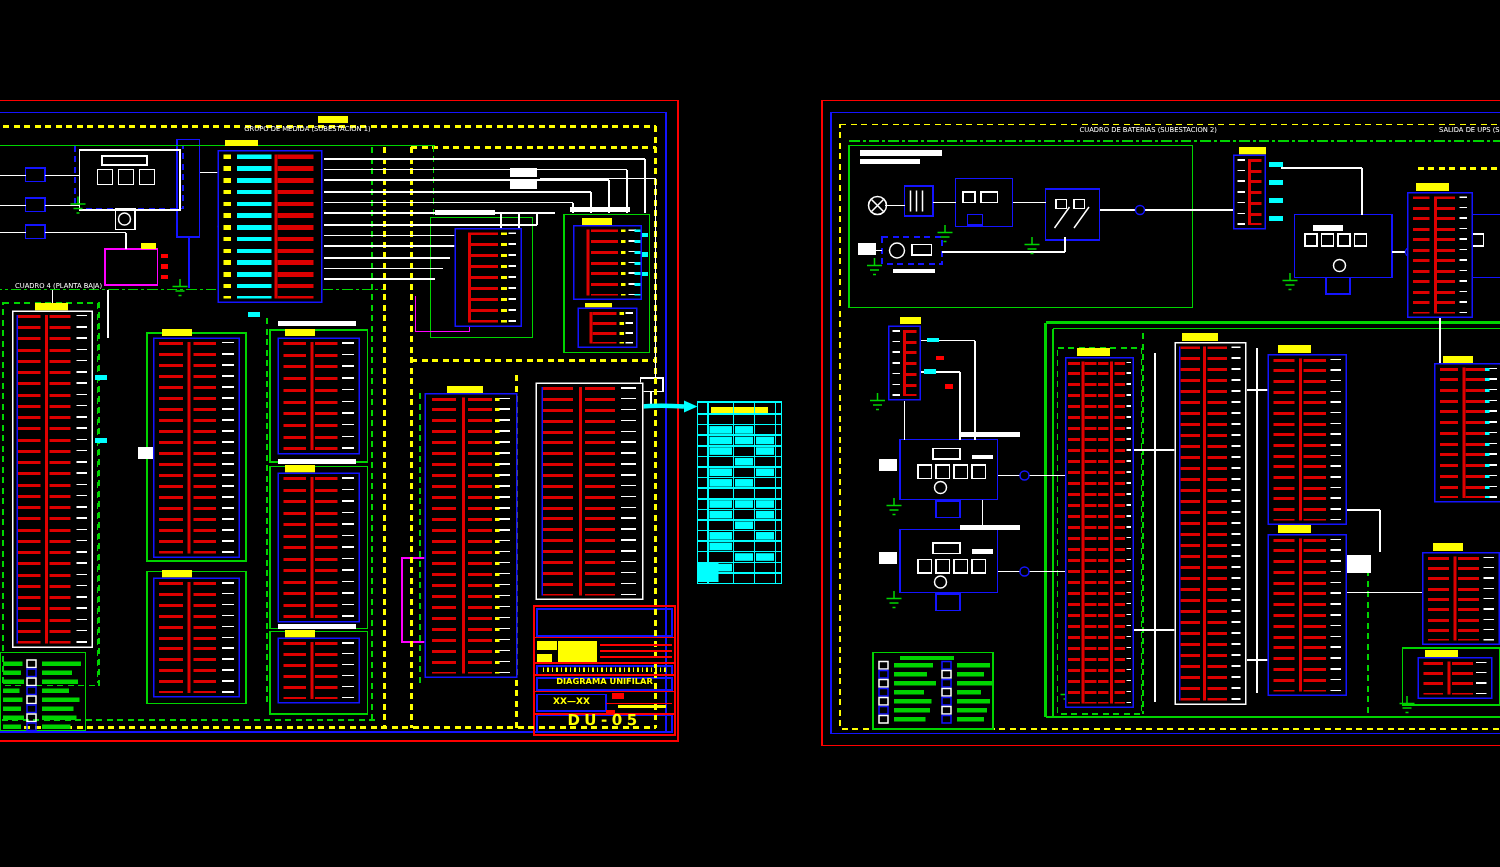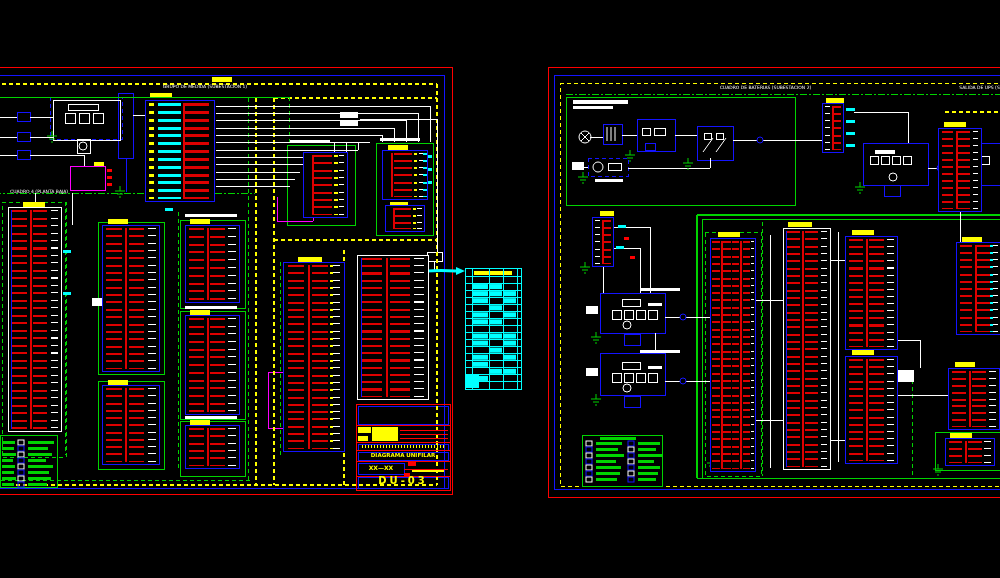--- a/index.html
+++ b/index.html
@@ -397,21 +397,21 @@
     </svg>
 
   <div class="txt hdr" style="left:120px;top:84px;width:170px">GRUPO DE MEDIDA (SUBESTACION 1)</div>
   <div class="txt" style="left:10px;top:189px">CUADRO 4 (PLANTA BAJA)</div>
   <div class="txt hdr" style="left:688px;top:85px;width:155px">CUADRO DE BATERIAS (SUBESTACION 2)</div>
   <div class="txt hdr" style="left:922px;top:85px;width:150px">SALIDA DE UPS (SUBESTACION 2)</div>
 
   <div class="tb-dots"></div>
   <div class="txt tb-title">DIAGRAMA UNIFILAR</div>
   <div class="txt tb-ref">XX—XX</div>
-  <div class="txt tb-code">DU-03</div>
+  <div class="txt tb-code">DU-05</div>
 <div class="strip" style="left: 145px; top: 100px; width: 70px; height: 102px; border: 1px solid rgb(20, 20, 255);">
       <div class="col" style="left: 4%; width: 8%; background: repeating-linear-gradient(rgb(255, 255, 0) 0px, rgb(255, 255, 0) 3px, transparent 3px, transparent 7.84615px);"></div>
       <div class="col" style="left: 18%; width: 34%; background: repeating-linear-gradient(rgb(0, 255, 255) 0px, rgb(0, 255, 255) 3px, transparent 3px, transparent 7.84615px);"></div>
       <div class="col" style="left: 55%; width: 2px; background: rgb(221, 0, 0);"></div>
       <div class="col" style="left: 58%; width: 34%; background: repeating-linear-gradient(rgb(221, 0, 0) 0px, rgb(221, 0, 0) 3px, transparent 3px, transparent 7.84615px);"></div>
     </div>
     <div class="strip" style="left: 8px; top: 207px; width: 54px; height: 225px; border: 1px solid rgb(255, 255, 255);">
       <div class="col" style="left: 4%; width: 10%; border-left: 1px solid rgb(20, 20, 255);"></div>
       <div class="col" style="left: 6%; width: 28%; background: repeating-linear-gradient(rgb(221, 0, 0) 0px, rgb(221, 0, 0) 2px, transparent 2px, transparent 7.5px);"></div>
       <div class="col" style="left: 40%; width: 2px; background: rgb(221, 0, 0);"></div>

